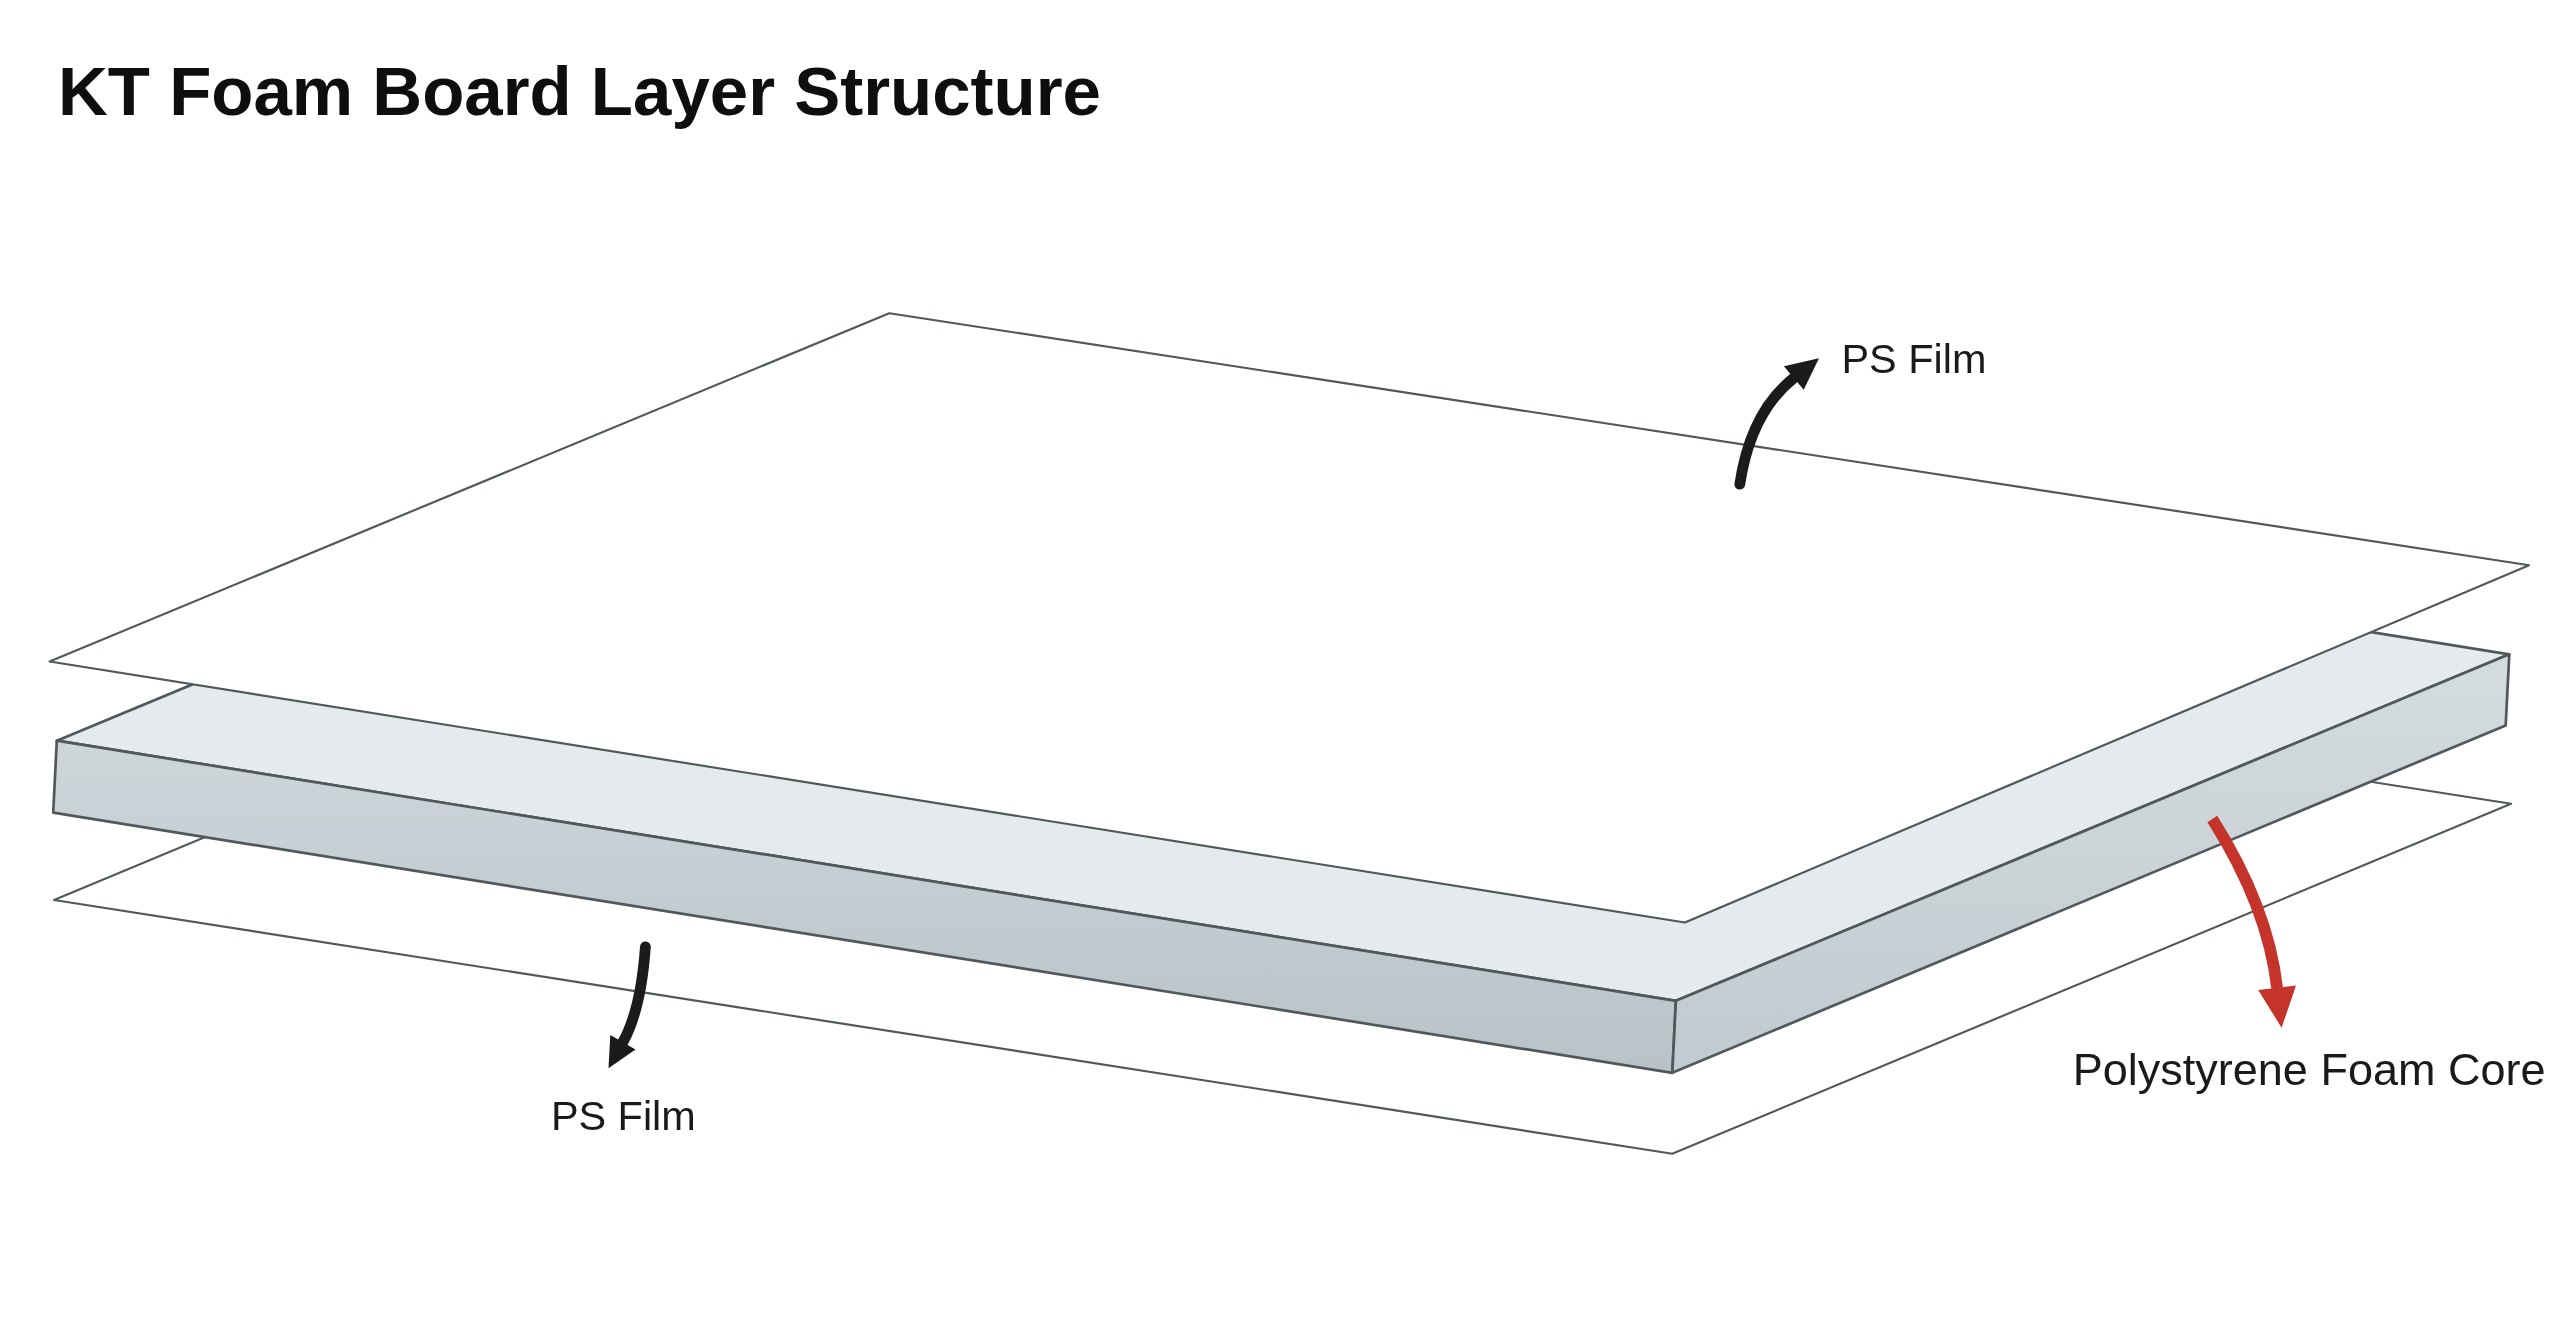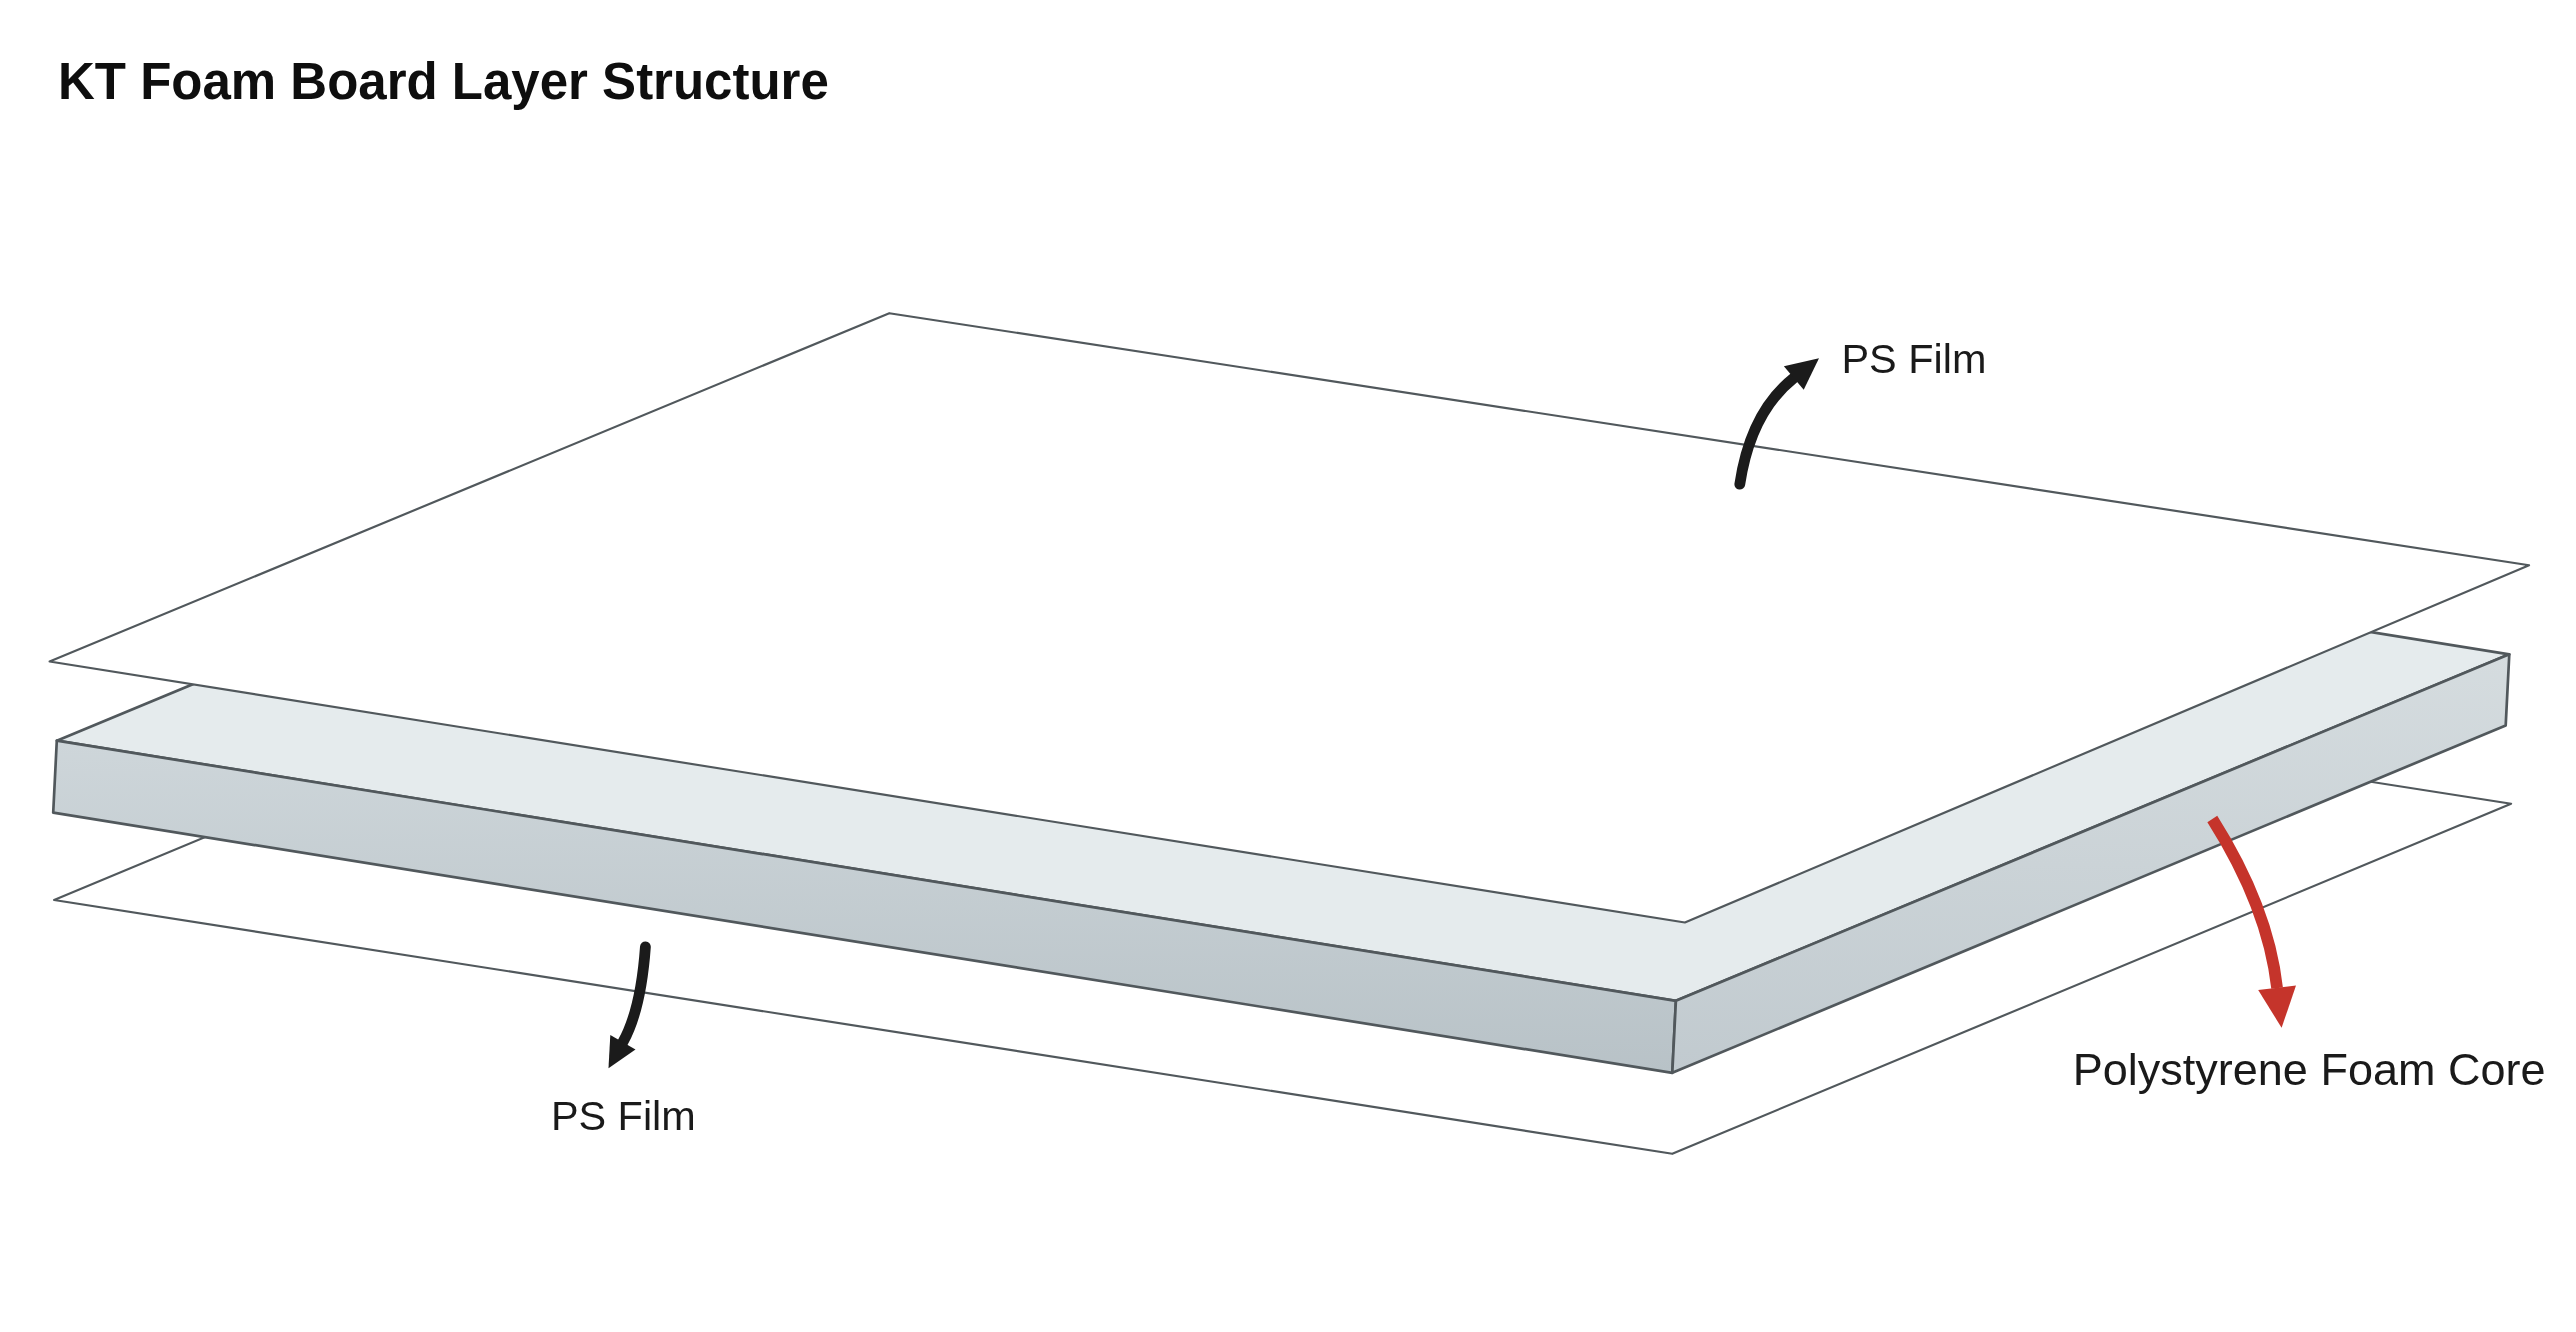--- a/index.html
+++ b/index.html
@@ -12,21 +12,21 @@
   * { margin:0; padding:0; box-sizing:border-box; }
   html, body {
     width:2576px; height:1332px;
     background: var(--c-background);
     font-family:"Liberation Sans", sans-serif;
     overflow:hidden;
   }
   .stage { position:relative; width:2576px; height:1332px; background:var(--c-background); }
   .page-title {
     position:absolute; left:58px; top:52px;
-    font-size:51px; font-weight:bold; color:var(--c-title_text);
+    font-size:69px; font-weight:bold; color:var(--c-title_text);
     letter-spacing:0px; white-space:nowrap;
   }
   svg.diagram { position:absolute; left:0; top:0; width:2576px; height:1332px; display:block; }
 
   .film { fill:var(--c-film_fill); stroke:var(--c-edge); stroke-width:2.4; stroke-linejoin:round; }
   .core-top { fill:var(--c-core_top); stroke:var(--c-edge); stroke-width:3; stroke-linejoin:round; }
   .core-face-left { fill:url(#gradFrontLeft); stroke:var(--c-edge); stroke-width:3; stroke-linejoin:round; }
   .core-face-right { fill:url(#gradFrontRight); stroke:var(--c-edge); stroke-width:3; stroke-linejoin:round; }
 
   .stopFL1 { stop-color:var(--c-core_front_left_top); }

